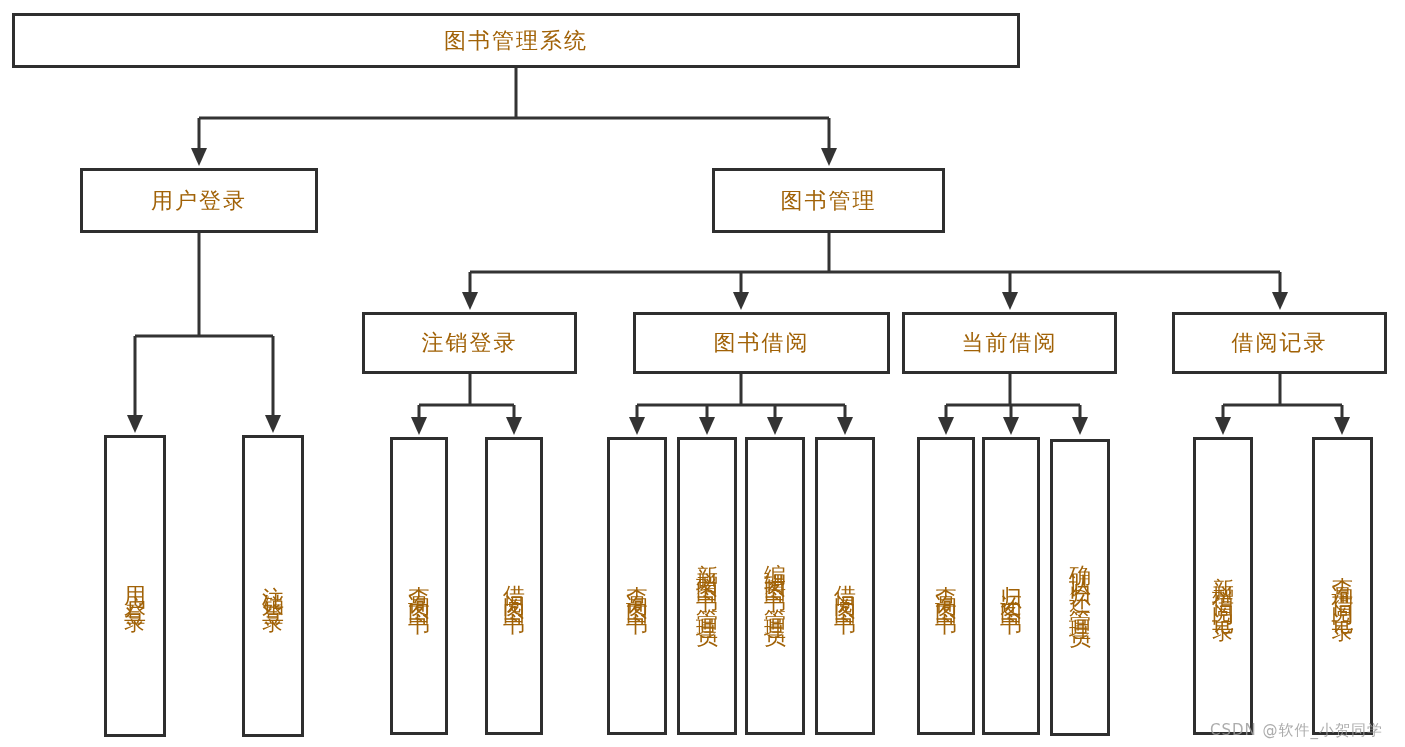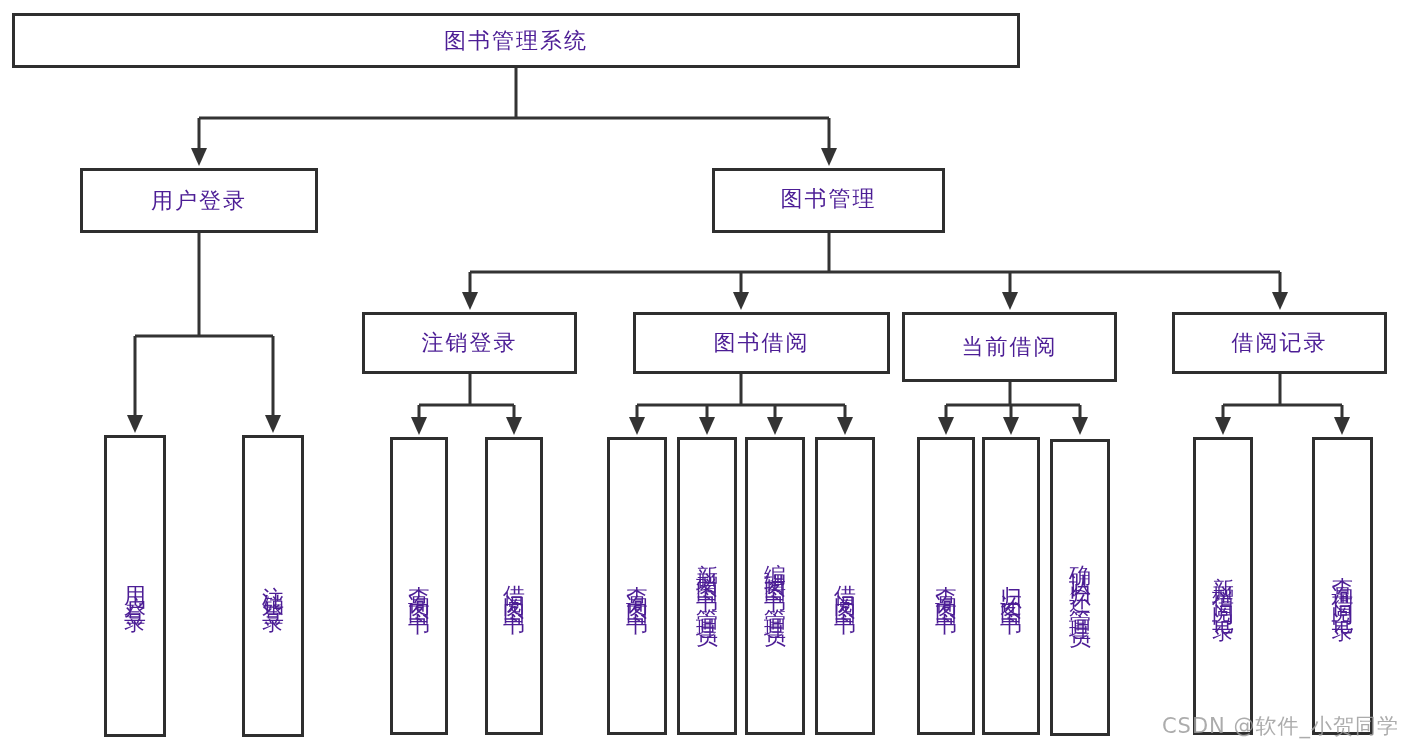--- a/index.html
+++ b/index.html
@@ -18,21 +18,21 @@
     position: absolute;
     left: 0; top: 0;
     width: 1405px;
     height: 747px;
   }
 
   .node {
     position: absolute;
     background: #ffffff;
     border: 3px solid #2f2f2f;
-    color: #4c1d95;
+    color: #a16207;
     display: flex;
     align-items: center;
     justify-content: center;
     text-align: right;
   }
 
   .hnode {
     font-size: 22px;
     letter-spacing: 2px;
     line-height: 1;
@@ -41,23 +41,23 @@
   .vnode {
     writing-mode: vertical-rl;
     text-orientation: mixed;
     font-size: 22px;
     letter-spacing: 9px;
     line-height: 1;
   }
 
   .watermark {
     position: absolute;
-    right: 6px;
+    right: 22px;
     bottom: 7px;
-    font-size: 21px;
+    font-size: 15px;
     color: rgba(158, 158, 158, 0.85);
     letter-spacing: 1px;
     white-space: nowrap;
     pointer-events: none;
   }
 </style>
 </head>
 <body>
 
 <div class="canvas">
@@ -99,27 +99,27 @@
       <polygon points="1072,417 1088,417 1080,435"></polygon>
       <polygon points="1215,417 1231,417 1223,435"></polygon>
       <polygon points="1334,417 1350,417 1342,435"></polygon>
     </g>
   </svg>
 
   <div class="node hnode" style="left:12px; top:13px; width:1008px; height:55px;">图书管理系统</div>
 
   <div class="node hnode" style="left:80px; top:168px; width:238px; height:65px;">用户登录</div>
 
-  <div class="node hnode" style="left:712px; top:168px; width:233px; height:65px;font-family:Liberation Mono, monospace;">图书管理</div>
+  <div class="node hnode" style="left:712px; top:168px; width:233px; height:65px;">图书管理</div>
 
   <div class="node hnode" style="left:362px; top:312px; width:215px; height:62px;">注销登录</div>
 
   <div class="node hnode" style="left:633px; top:312px; width:257px; height:62px;">图书借阅</div>
 
-  <div class="node hnode" style="left:902px; top:312px; width:215px; height:70px;">当前借阅</div>
+  <div class="node hnode" style="left:902px; top:312px; width:215px; height:62px;">当前借阅</div>
 
   <div class="node hnode" style="left:1172px; top:312px; width:215px; height:62px;">借阅记录</div>
 
   <div class="node vnode" style="left:104px; top:435px; width:62px; height:302px;">用户登录</div>
 
   <div class="node vnode" style="left:242px; top:435px; width:62px; height:302px;">注销登录</div>
 
   <div class="node vnode" style="left:390px; top:437px; width:58px; height:298px;">查询图书</div>
 
   <div class="node vnode" style="left:485px; top:437px; width:58px; height:298px;">借阅图书</div>

